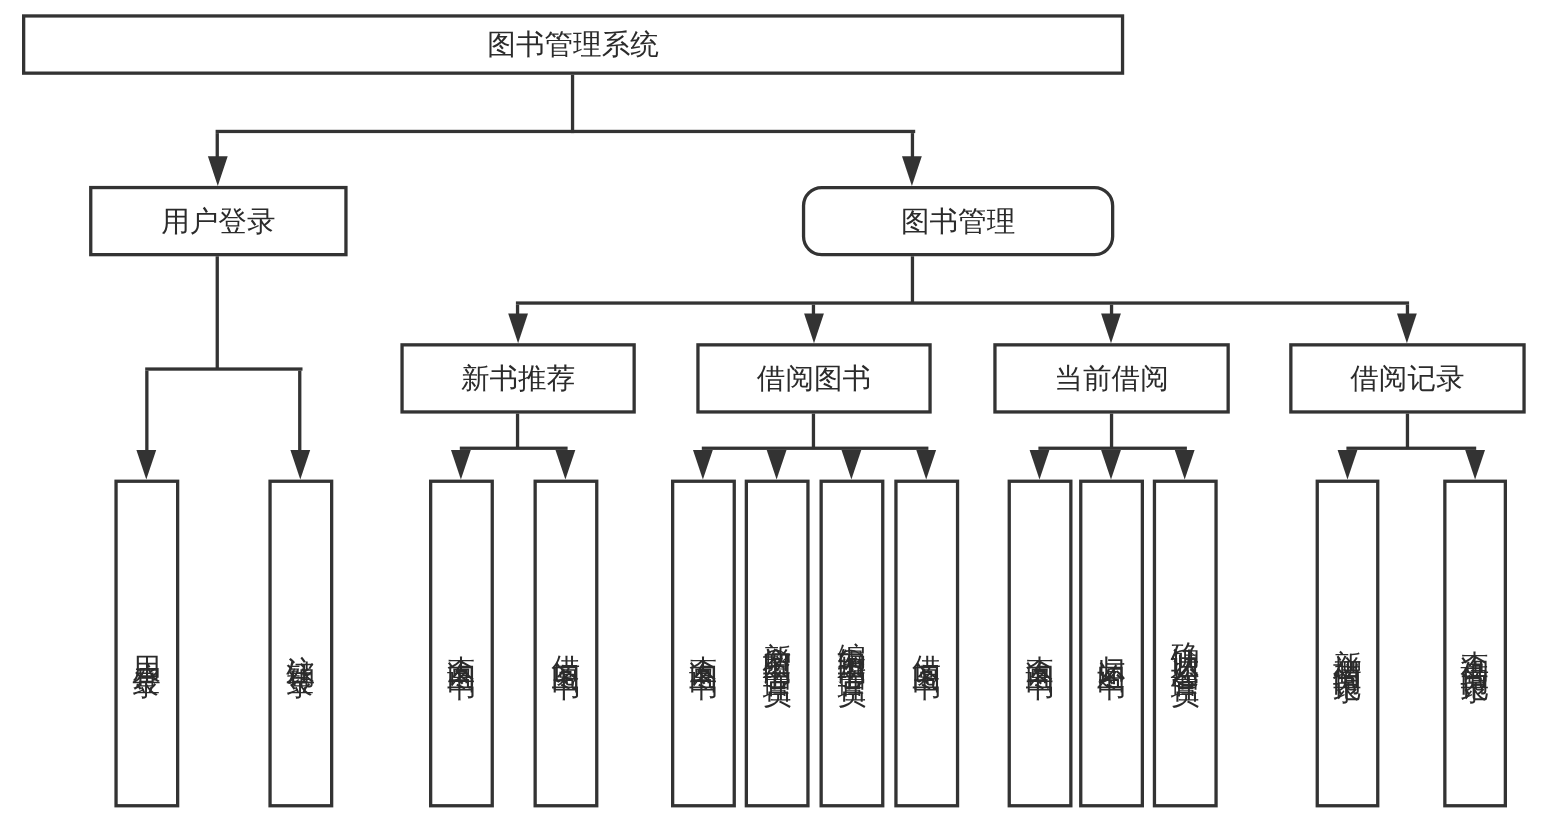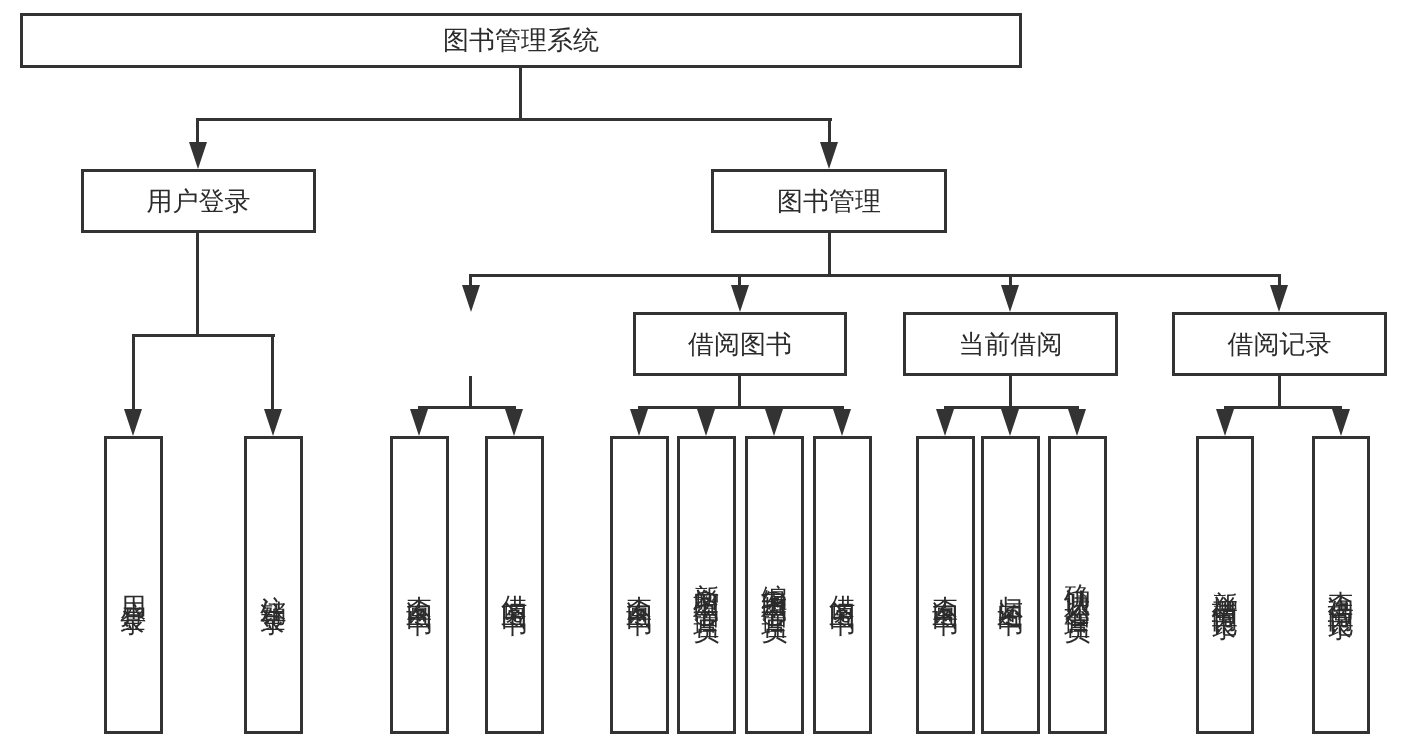--- a/index.html
+++ b/index.html
@@ -58,22 +58,23 @@
 </style>
 </head>
 <body>
 
 <div class="canvas">
 
   <div class="box" style="left:20px; top:13px; width:1002px; height:55px;">图书管理系统</div>
 
   <div class="box" style="left:81px; top:169px; width:235px; height:64px;">用户登录</div>
 
-  <div class="box" style="left:711px; top:169px; width:236px; height:64px;">图书管理</div>
+  <div class="box" style="left:729px; top:169px; width:284px; height:64px;border-radius:18px;">图书管理</div>
 
+  <div class="box" style="left:364px; top:312px; width:214px; height:64px;">新书推荐</div>
 
   <div class="box" style="left:633px; top:312px; width:214px; height:64px;">借阅图书</div>
 
   <div class="box" style="left:1172px; top:312px; width:215px; height:64px;">借阅记录</div>
 
   <div class="box" style="left:903px; top:312px; width:215px; height:64px;">当前借阅</div>
 
   <div class="box vbox" style="left:104px; top:436px; width:59px; height:298px;">用户登录</div>
 
   <div class="box vbox" style="left:244px; top:436px; width:59px; height:298px;">注销登录</div>

